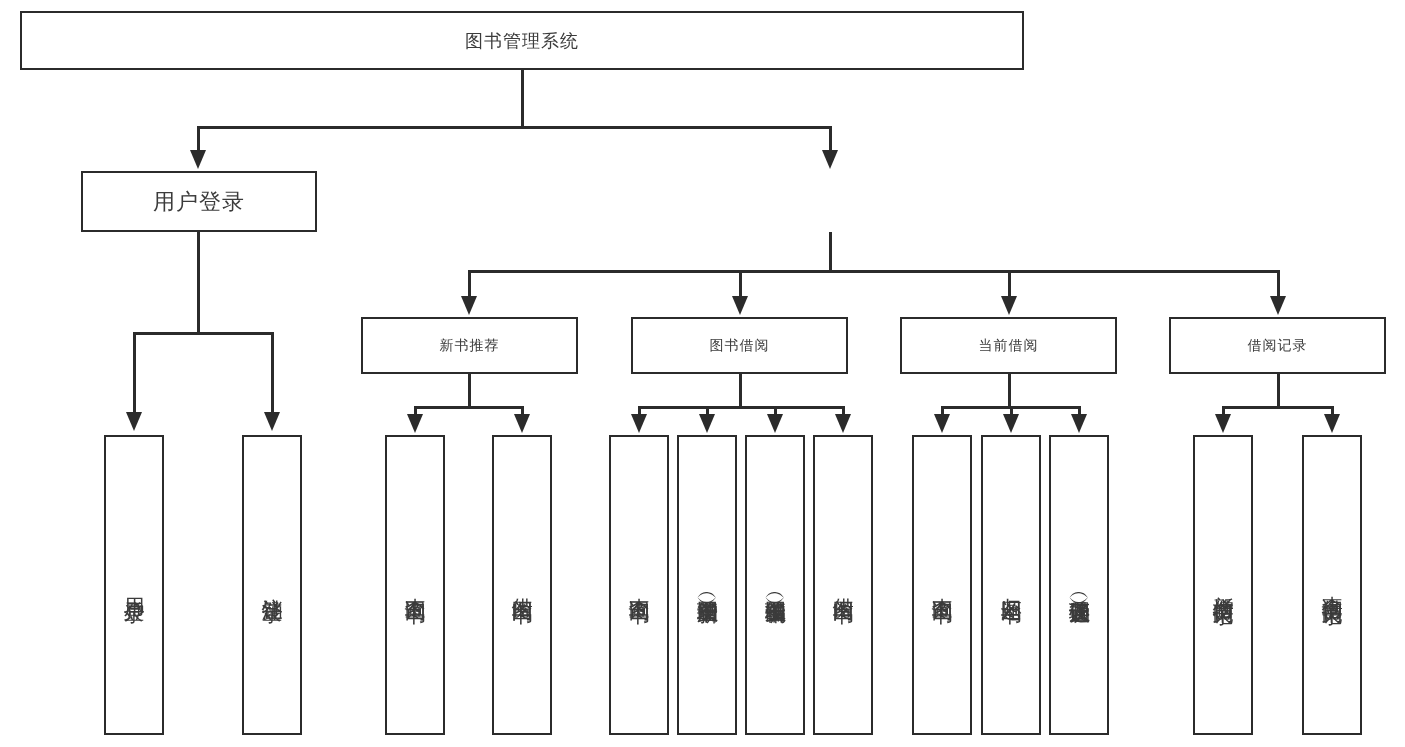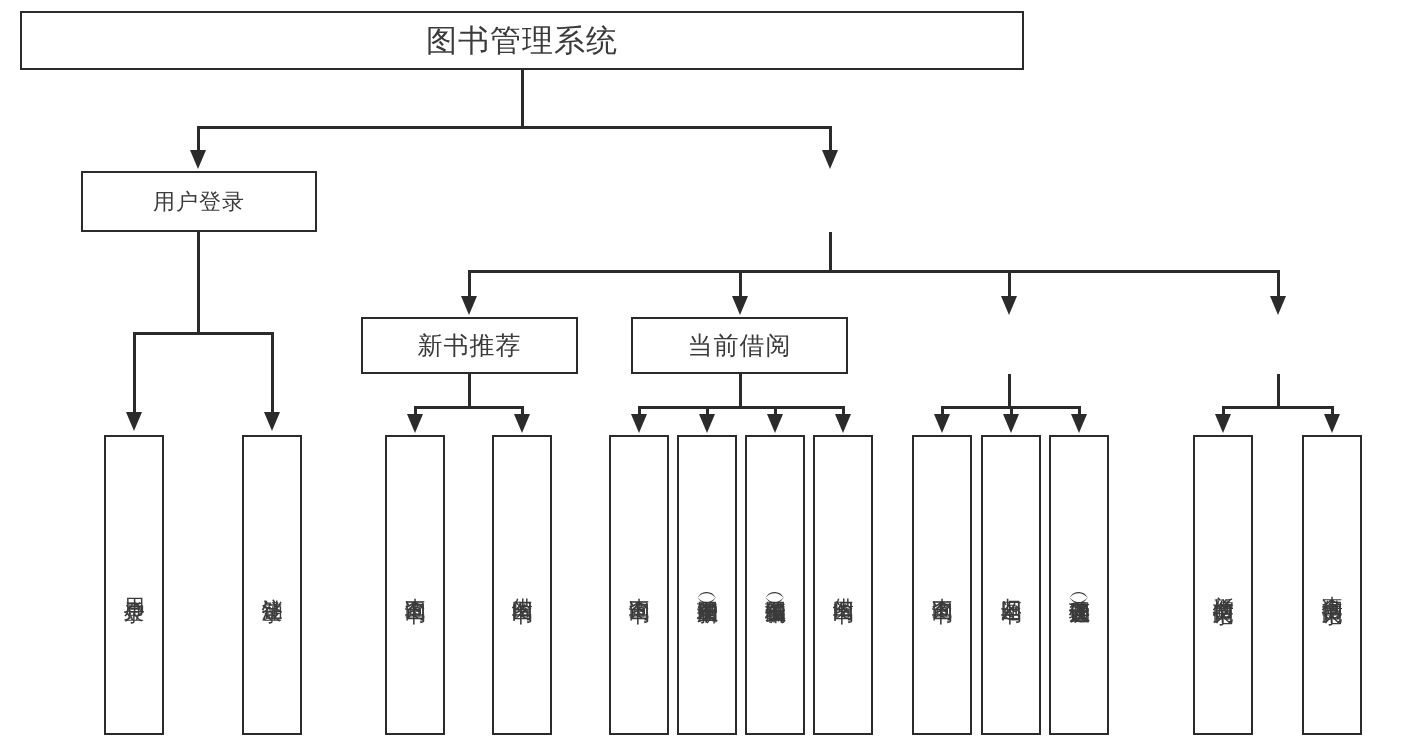--- a/index.html
+++ b/index.html
@@ -23,27 +23,27 @@
     box-sizing: border-box;
     background: #ffffff;
     border: 2.5px solid #2b2b2b;
     display: flex;
     align-items: center;
     justify-content: center;
     color: #3b3b3b;
     letter-spacing: 1px;
   }
   .node.root {
-    font-size: 31px;
+    font-size: 18px;
   }
   .node.lvl2 {
     font-size: 22px;
   }
   .node.lvl3 {
-    font-size: 25px;
+    font-size: 14px;
   }
   .node.leaf {
     font-size: 21px;
     writing-mode: vertical-rl;
     text-orientation: upright;
     line-height: 1.06;
     letter-spacing: 2px;
     padding: 4px 0;
   }
   .node.leaf.dense {
@@ -125,21 +125,27 @@
   <div class="arrow" style="left:732px; top:296px;"></div>
   <div class="conn vline" style="left:1008px; top:270px; width:2.5px; height:28px;"></div>
   <div class="arrow" style="left:1001px; top:296px;"></div>
   <div class="conn vline" style="left:1277px; top:270px; width:2.5px; height:28px;"></div>
   <div class="arrow" style="left:1270px; top:296px;"></div>
 
   <div class="node lvl3" style="left:361px; top:317px; width:217px; height:57px;">
     <span class="lbl">新书推荐</span>
   </div>
   <div class="node lvl3" style="left:631px; top:317px; width:217px; height:57px;">
+    <span class="lbl">图书借阅</span>
+  </div>
+  <div class="node lvl3" style="left:900px; top:317px; width:217px; height:57px;">
     <span class="lbl">当前借阅</span>
+  </div>
+  <div class="node lvl3" style="left:1169px; top:317px; width:217px; height:57px;">
+    <span class="lbl">借阅记录</span>
   </div>
 
   <div class="conn vline" style="left:468px; top:374px; width:2.5px; height:34px;"></div>
   <div class="conn hline" style="left:414px; top:406px; width:110px; height:2.5px;"></div>
   <div class="conn vline" style="left:414px; top:406px; width:2.5px; height:10px;"></div>
   <div class="arrow" style="left:407px; top:414px;"></div>
   <div class="conn vline" style="left:521px; top:406px; width:2.5px; height:10px;"></div>
   <div class="arrow" style="left:514px; top:414px;"></div>
 
   <div class="node leaf" style="left:385px; top:435px; width:60px; height:300px;">

